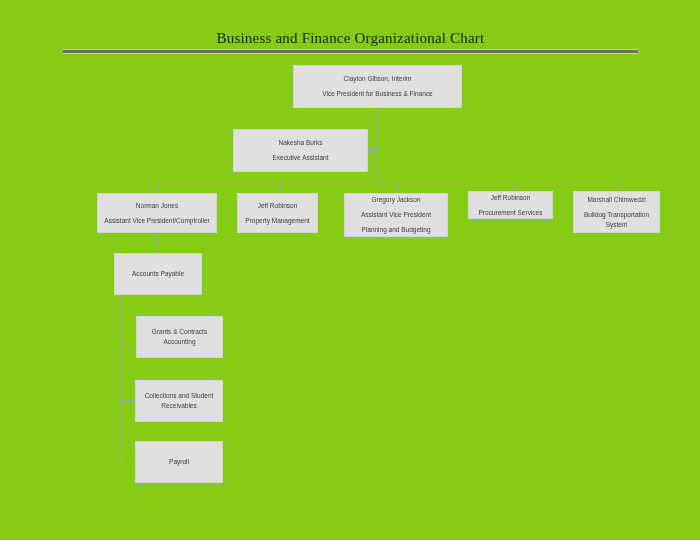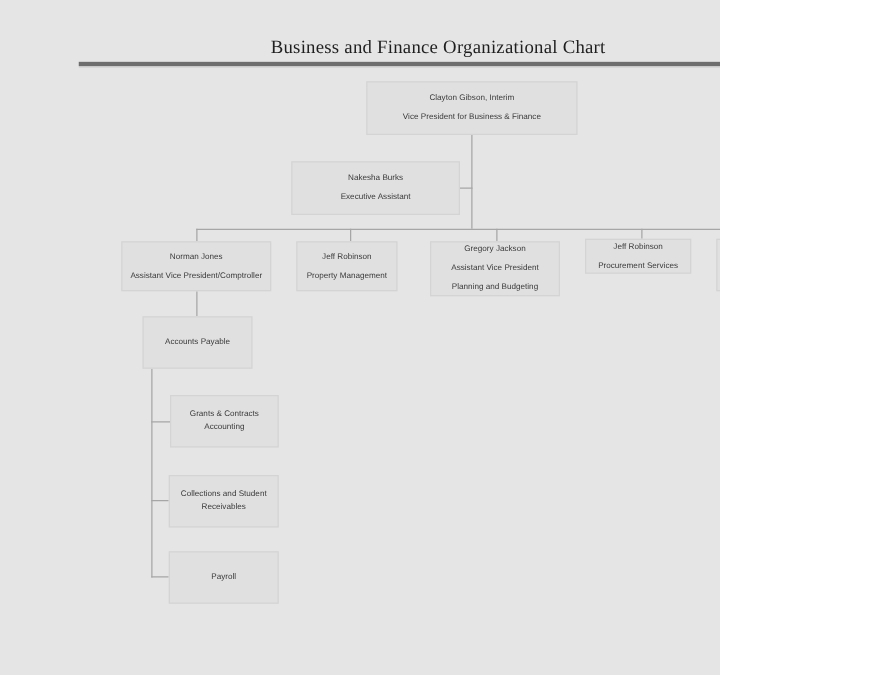--- a/index.html
+++ b/index.html
@@ -2,23 +2,23 @@
 <html><head>
 <meta charset="utf-8">
 <style>
   html, body {
     margin: 0;
     padding: 0;
     background: #ffffff;
   }
   #page {
     position: relative;
-    width: 576px;
+    width: 700px;
     height: 540px;
-    background: #e5e5e5;
+    background: #84cc16;
     font-family: "Liberation Sans", sans-serif;
     overflow: hidden;
   }
 
   
   #doc-title {
     position: absolute;
     left: 63px;
     top: 30px;
     width: 575px;

